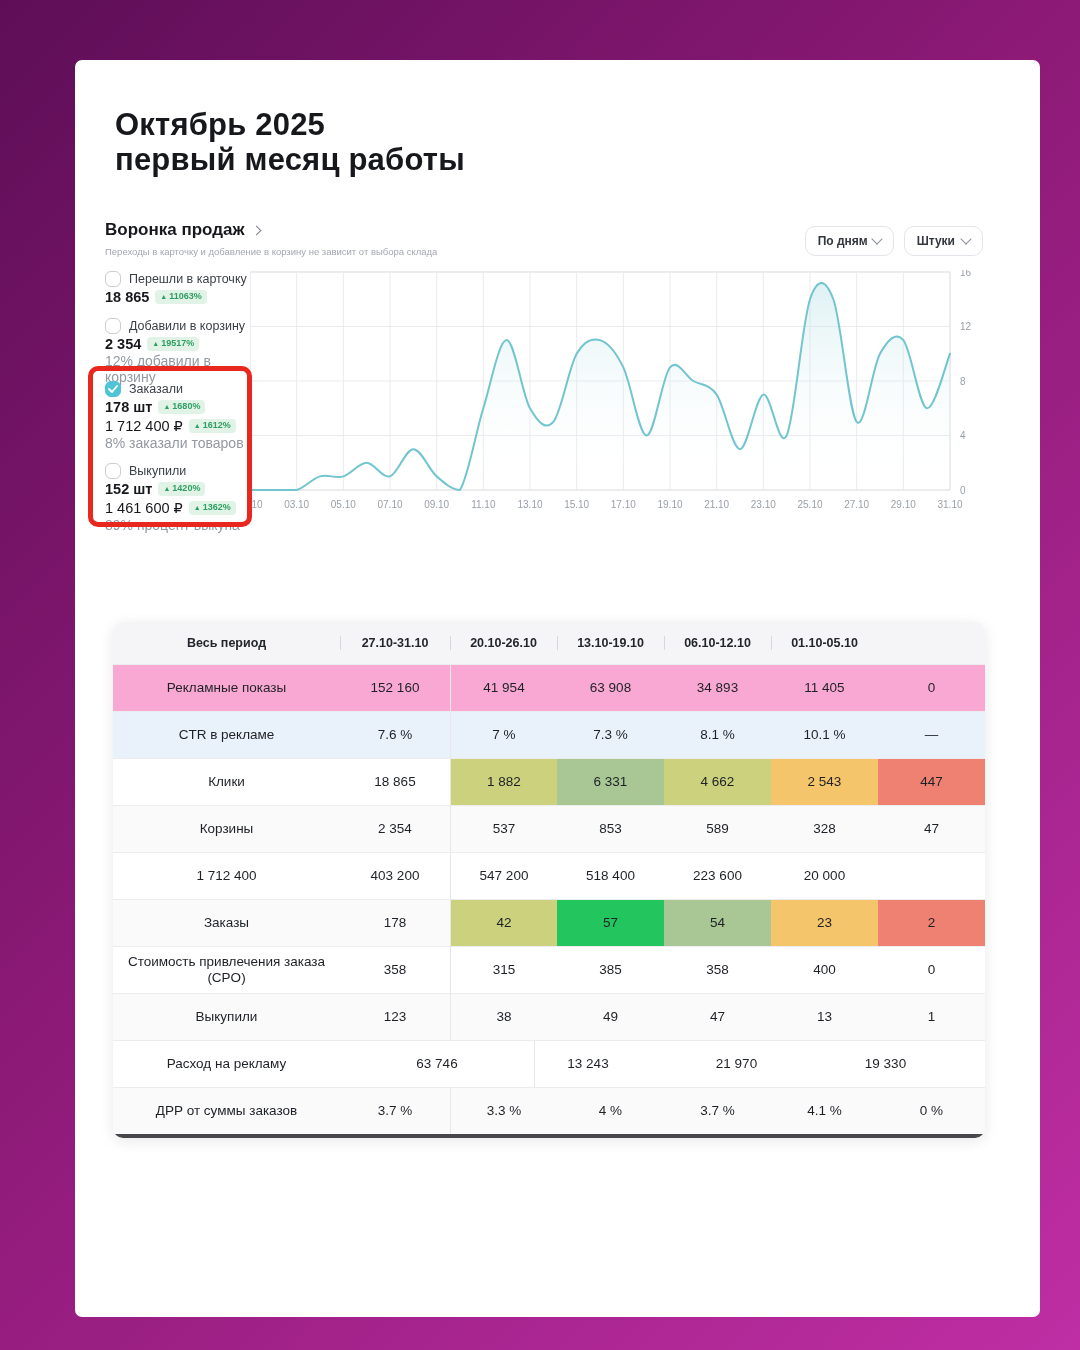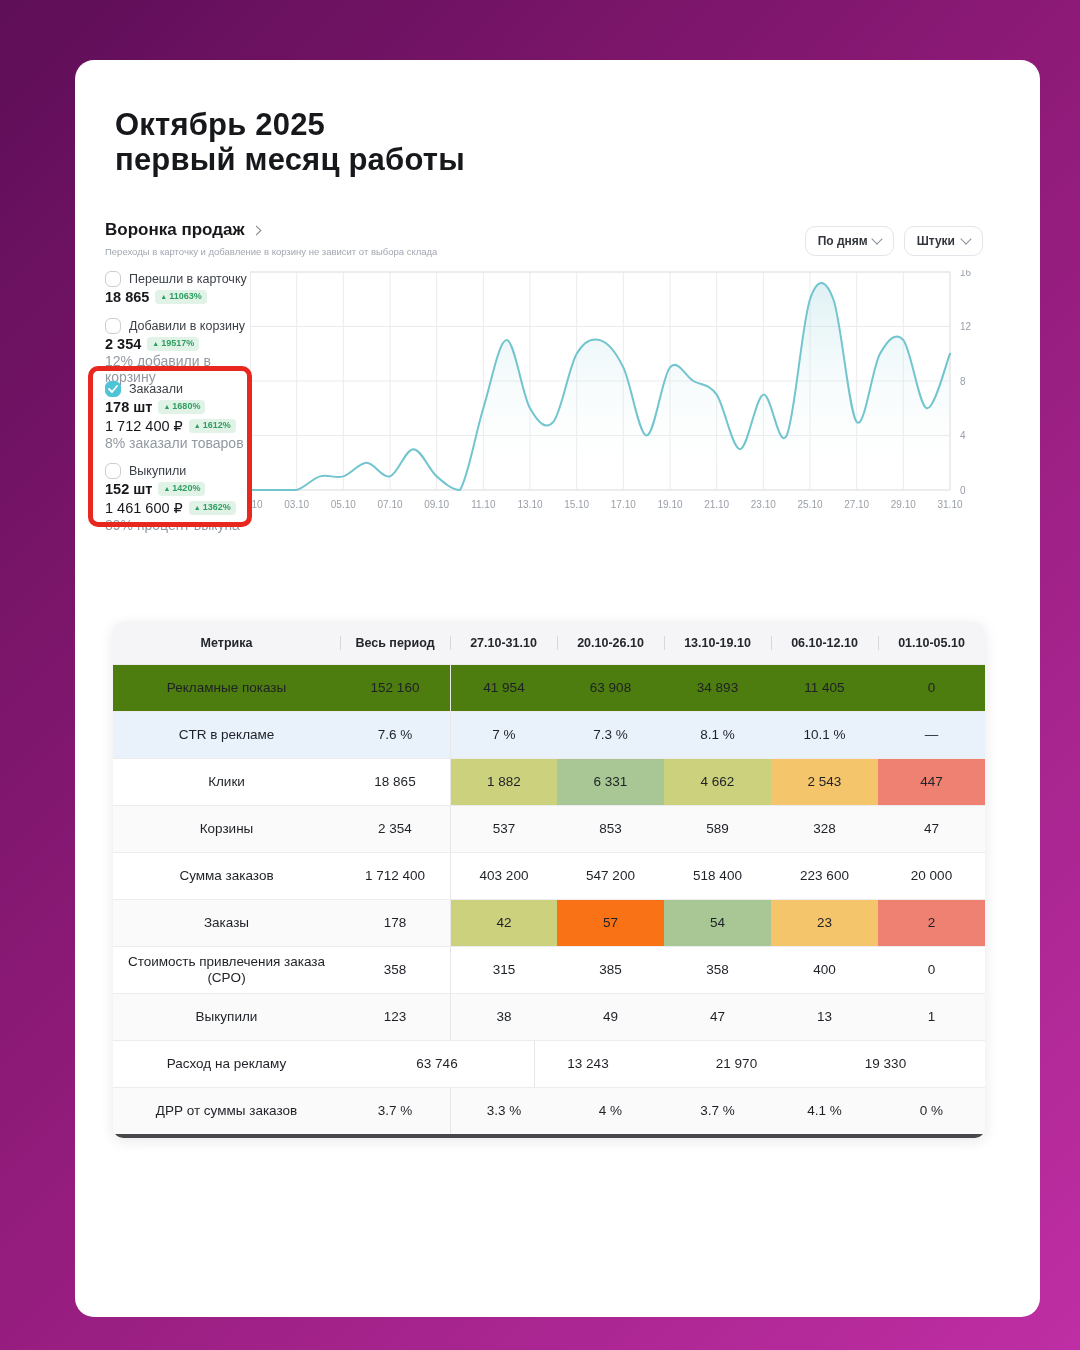--- a/index.html
+++ b/index.html
@@ -3,21 +3,21 @@
 <meta charset="utf-8">
 <style>
   * { margin:0; padding:0; box-sizing:border-box; }
   html,body { width:1080px; height:1350px; overflow:hidden; }
   body { font-family:"Liberation Sans","DejaVu Sans",sans-serif; }
 
   .bg { position:relative; width:1080px; height:1350px;
         background:linear-gradient(135deg,#5e0e57 0%, #8d1a77 45%, #bf2ea4 100%); }
 
   .card { position:absolute; left:75px; top:60px; width:965px; height:1257px;
-          background:#ffffff; border-radius:19px; }
+          background:#ffffff; border-radius:7px; }
 
   
   .page-title { position:absolute; left:40px; top:48px; font-size:31px; font-weight:800;
                 color:#17181c; line-height:1.12; letter-spacing:0.2px; }
 
   
   .funnel-title-row { position:absolute; left:30px; top:160px; display:flex; align-items:center; gap:8px; cursor:pointer; }
   .funnel-title { font-size:17px; font-weight:700; color:#17181c; }
   .chev-right { width:7px; height:7px; border-right:1.8px solid #7c828c; border-bottom:1.8px solid #7c828c;
                 transform:rotate(-45deg); margin-top:1px; }
@@ -223,30 +223,29 @@
           <text x="700" y="238" text-anchor="middle" class="axis-text">31.10</text>
           <text x="710" y="223.5" class="axis-text">0</text>
           <text x="710" y="169" class="axis-text">4</text>
           <text x="710" y="114.5" class="axis-text">8</text>
           <text x="710" y="60" class="axis-text">12</text>
           <text x="710" y="5.5" class="axis-text">16</text>
         </svg></div>
 
     <div class="table-card">
       <div class="t-row t-head" id="table-head">
-          <div class="t-cell">Метрика</div>
           <div class="t-cell">Весь период</div>
           <div class="t-cell">27.10-31.10</div>
           <div class="t-cell">20.10-26.10</div>
           <div class="t-cell">13.10-19.10</div>
           <div class="t-cell">06.10-12.10</div>
           <div class="t-cell">01.10-05.10</div>
         </div>
       <div class="t-body" id="table-body">
-          <div class="t-row" style="background: #4d7c0f;">
+          <div class="t-row" style="background: #f9a8d4;">
             <div class="t-cell">Рекламные показы</div>
             <div class="t-cell">152 160</div>
             <div class="t-cell">41 954</div>
             <div class="t-cell">63 908</div>
             <div class="t-cell">34 893</div>
             <div class="t-cell">11 405</div>
             <div class="t-cell">0</div>
           </div>
           <div class="t-row" style="background: rgb(233, 241, 251);">
             <div class="t-cell">CTR в рекламе</div>
@@ -269,33 +268,32 @@
           <div class="t-row" style="background: rgb(250, 250, 251);">
             <div class="t-cell">Корзины</div>
             <div class="t-cell">2 354</div>
             <div class="t-cell">537</div>
             <div class="t-cell">853</div>
             <div class="t-cell">589</div>
             <div class="t-cell">328</div>
             <div class="t-cell">47</div>
           </div>
           <div class="t-row" style="background: rgb(255, 255, 255);">
-            <div class="t-cell">Сумма заказов</div>
             <div class="t-cell">1 712 400</div>
             <div class="t-cell">403 200</div>
             <div class="t-cell">547 200</div>
             <div class="t-cell">518 400</div>
             <div class="t-cell">223 600</div>
             <div class="t-cell">20 000</div>
           </div>
           <div class="t-row" style="background: rgb(250, 250, 251);">
             <div class="t-cell">Заказы</div>
             <div class="t-cell">178</div>
             <div class="t-cell" style="background: rgb(204, 209, 126);">42</div>
-            <div class="t-cell" style="background: #f97316;">57</div>
+            <div class="t-cell" style="background: #22c55e;">57</div>
             <div class="t-cell" style="background: rgb(168, 199, 148);">54</div>
             <div class="t-cell" style="background: rgb(245, 197, 107);">23</div>
             <div class="t-cell" style="background: rgb(239, 129, 115);">2</div>
           </div>
           <div class="t-row" style="background: rgb(255, 255, 255);">
             <div class="t-cell">Стоимость привлечения заказа (CPO)</div>
             <div class="t-cell">358</div>
             <div class="t-cell">315</div>
             <div class="t-cell">385</div>
             <div class="t-cell">358</div>

